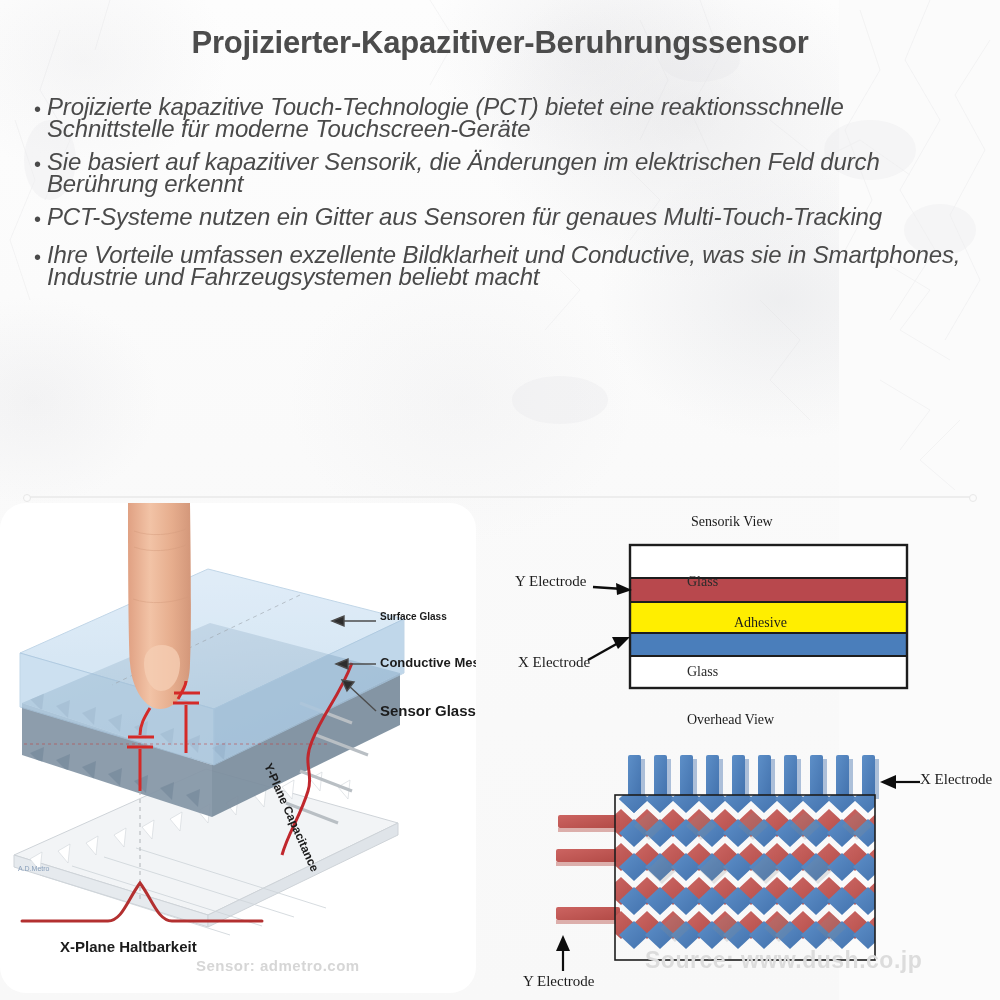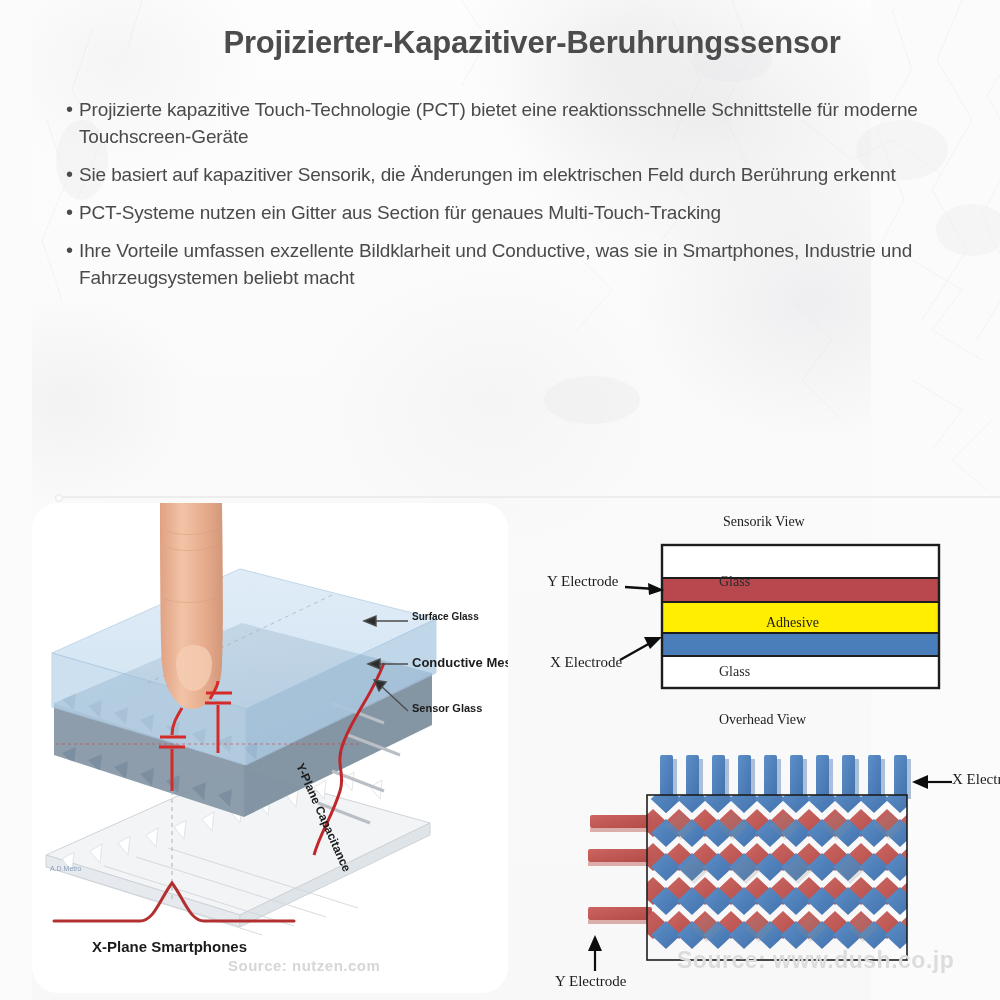--- a/index.html
+++ b/index.html
@@ -13,21 +13,20 @@
     position: relative;
     width: 839px; height: 1000px;
     background:
       radial-gradient(ellipse 300px 220px at 82% 12%, rgba(208,208,212,0.30), rgba(255,255,255,0) 72%),
       radial-gradient(ellipse 260px 200px at 93% 30%, rgba(200,202,208,0.26), rgba(255,255,255,0) 70%),
       radial-gradient(ellipse 220px 180px at 70% 5%, rgba(205,205,210,0.22), rgba(255,255,255,0) 72%),
       radial-gradient(ellipse 200px 160px at 10% 6%, rgba(210,210,214,0.18), rgba(255,255,255,0) 72%),
       radial-gradient(ellipse 180px 150px at 4% 40%, rgba(206,206,212,0.18), rgba(255,255,255,0) 70%),
       radial-gradient(ellipse 240px 200px at 55% 40%, rgba(212,212,216,0.14), rgba(255,255,255,0) 72%),
       linear-gradient(180deg, #fdfdfd 0%, #fafafa 45%, #f8f8f8 100%);
-    margin-left: 32px;
   }
   
   .creases { position:absolute; inset:0; pointer-events:none; opacity:.5; }
 
   
   .title {
     position: absolute; top: 25px; left: 0; width: 1000px;
     text-align: center;
     font-size: 31px; font-weight: 600; letter-spacing: -0.2px;
     color: #4c4c4c;
@@ -38,22 +37,23 @@
   .bullet {
     display: flex; align-items: flex-start;
     margin-bottom: 11px;
   }
   .bullet .dot {
     flex: 0 0 auto;
     color: #4a4a4a; font-size: 20px; line-height: 27px;
     margin-right: 6px;
   }
   .bullet .txt {
-    color: #4a4a4a; font-size: 19px; line-height: 27px;
+    color: #4a4a4a; font-size: 24px; line-height: 22px;
     letter-spacing: -0.15px;
+    font-style: italic;
   }
 
   
   .divider {
     position: absolute; top: 496px; left: 26px; width: 948px; height: 2px;
     background: #ededed;
   }
   .divider::before, .divider::after {
     content: ""; position: absolute; top: -2px;
     width: 6px; height: 6px; border-radius: 50%;
@@ -128,21 +128,21 @@
     <div class="bullet">
       <span class="dot">•</span>
       <span class="txt">Projizierte kapazitive Touch-Technologie (PCT) bietet eine reaktionsschnelle Schnittstelle für moderne Touchscreen-Geräte</span>
     </div>
     <div class="bullet">
       <span class="dot">•</span>
       <span class="txt">Sie basiert auf kapazitiver Sensorik, die Änderungen im elektrischen Feld durch Berührung erkennt</span>
     </div>
     <div class="bullet">
       <span class="dot">•</span>
-      <span class="txt">PCT-Systeme nutzen ein Gitter aus Section für genaues Multi-Touch-Tracking</span>
+      <span class="txt">PCT-Systeme nutzen ein Gitter aus Sensoren für genaues Multi-Touch-Tracking</span>
     </div>
     <div class="bullet">
       <span class="dot">•</span>
       <span class="txt">Ihre Vorteile umfassen exzellente Bildklarheit und Conductive, was sie in Smartphones, Industrie und Fahrzeugsystemen beliebt macht</span>
     </div>
   </div>
 
   <div class="divider"></div>
 
   <div class="card-left">
@@ -366,23 +366,23 @@
         <line x1="376" y1="208" x2="348" y2="182"></line>
         <polygon points="342,177 354,179 347,188"></polygon>
       </g>
 
       <text x="18" y="368" font-family="Liberation Sans, sans-serif" font-size="7" fill="#8aa0bb">A.D.Metro</text>
     </svg>
 
     
     <div class="lbl lbl-sans" style="left:380px; top:108px; font-size:10px;">Surface Glass</div>
     <div class="lbl lbl-sans" style="left:380px; top:152px; font-size:13px;">Conductive Mesh</div>
-    <div class="lbl lbl-sans" style="left:380px; top:199px; font-size:11px;">Sensor Glass</div>
+    <div class="lbl lbl-sans" style="left:380px; top:199px; font-size:15px;">Sensor Glass</div>
     <div class="lbl lbl-sans" style="left:274px; top:258px; font-size:12px; transform:rotate(66deg); transform-origin:left top;">Y-Plane Capacitance</div>
-    <div class="lbl lbl-sans" style="left:60px; top:435px; font-size:15px;">X-Plane Smartphones</div>
+    <div class="lbl lbl-sans" style="left:60px; top:435px; font-size:15px;">X-Plane Haltbarkeit</div>
   </div>
 
   <div class="card-right">
 
     <div class="lbl lbl-serif" style="left:201px; top:11px; font-size:14px;">Sensorik View</div>
 
     <svg width="510" height="248" viewBox="0 0 510 248" style="position:absolute; left:0; top:30px;">
       <rect x="140" y="12" width="277" height="33" fill="#ffffff" stroke="#1d1d1d" stroke-width="2"></rect>
       <rect x="140" y="45" width="277" height="24" fill="#b8484d" stroke="#1d1d1d" stroke-width="2"></rect>
       <rect x="140" y="69" width="277" height="31" fill="#ffee00" stroke="#1d1d1d" stroke-width="2"></rect>
@@ -615,16 +615,16 @@
         <polygon points="390,41 406,34 406,48" stroke="none"></polygon>
         <line x1="73" y1="230" x2="73" y2="204"></line>
         <polygon points="73,194 66,210 80,210" stroke="none"></polygon>
       </g>
     </svg>
 
     <div class="lbl lbl-serif" style="left:430px; top:268px; font-size:15px;">X Electrode</div>
     <div class="lbl lbl-serif" style="left:33px; top:470px; font-size:15px;">Y Electrode</div>
   </div>
 
-  <div class="src-wm src-left">Source: nutzen.com</div>
+  <div class="src-wm src-left">Sensor: admetro.com</div>
   <div class="src-wm src-right">Source: www.dush.co.jp</div>
 
 </div>
 
 </body></html>

